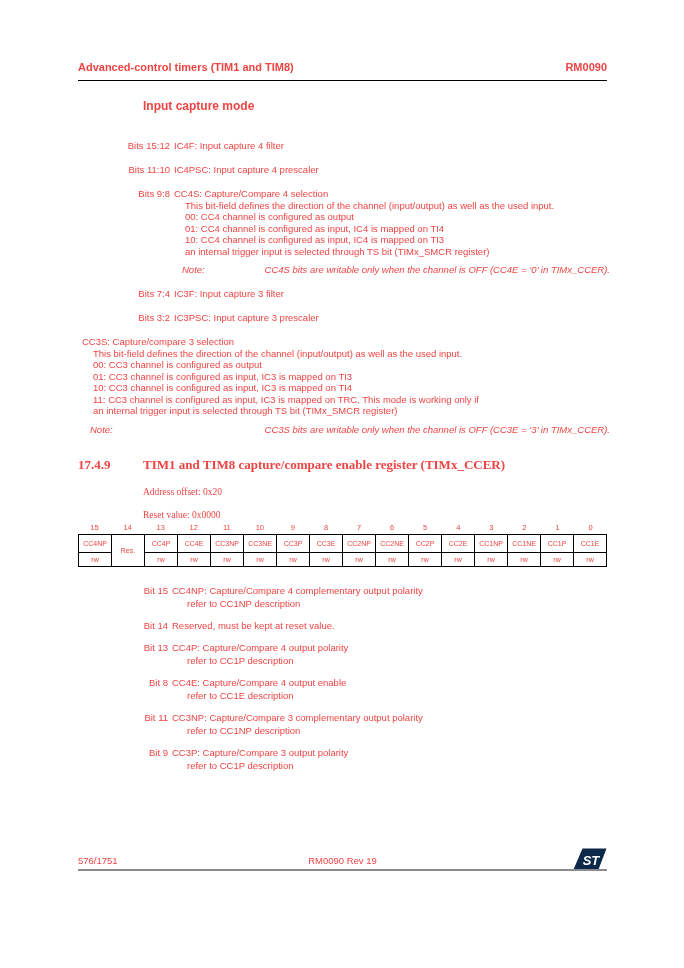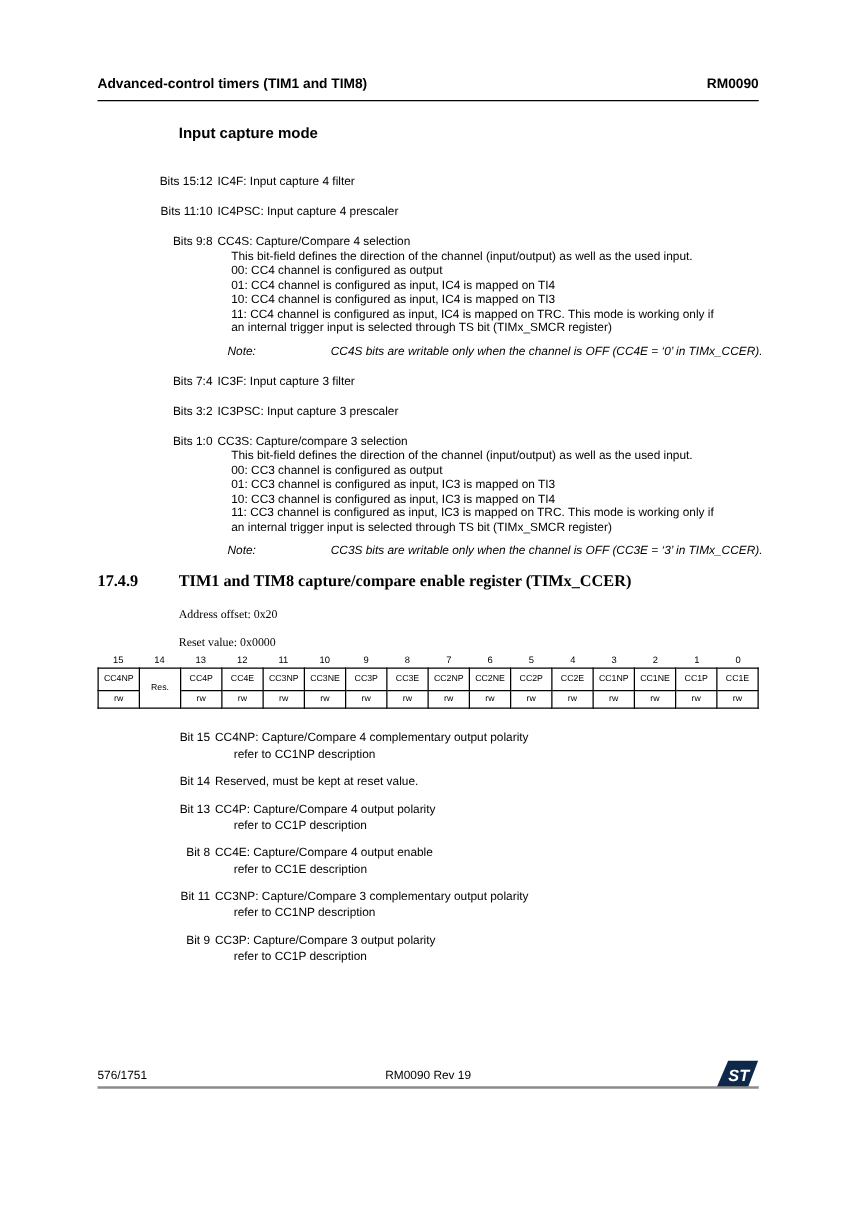--- a/index.html
+++ b/index.html
@@ -1,21 +1,21 @@
 <!DOCTYPE html>
 <html><head>
 <meta charset="utf-8">
 <style>
   html,body { margin:0; padding:0; background:#e8e8e8; }
   .page {
     position:relative;
     width:684px; height:968px;
     background:#ffffff;
     font-family:"Liberation Sans", sans-serif;
-    color:#000000;
+    color:#ef4444;
     overflow:hidden;
     margin:0 auto;
   }
 
   
   .page-header {
     position:absolute; left:78px; right:77px; top:61px;
     display:flex; justify-content:space-between;
     font-size:11px; font-weight:bold;
     padding-bottom:7px;
@@ -108,21 +108,20 @@
       </div>
 
       <div class="entry">
         <span class="entry-label">Bits 9:8</span>
         <div class="entry-body">
           <div><span class="term">CC4S</span><span>: Capture/Compare 4 selection</span></div>
           <div class="sub">This bit-field defines the direction of the channel (input/output) as well as the used input.</div>
           <div class="sub">00: CC4 channel is configured as output</div>
           <div class="sub">01: CC4 channel is configured as input, IC4 is mapped on TI4</div>
           <div class="sub">10: CC4 channel is configured as input, IC4 is mapped on TI3</div>
-          <div class="sub">11: CC4 channel is configured as input, IC4 is mapped on TRC. This mode is working only if</div>
           <div class="sub">an internal trigger input is selected through TS bit (TIMx_SMCR register)</div>
           <div class="note">
             <span class="note-label">Note:</span>
             <span>CC4S bits are writable only when the channel is OFF (CC4E = ‘0’ in TIMx_CCER).</span>
           </div>
         </div>
       </div>
 
       <div class="entry">
         <span class="entry-label">Bits 7:4</span>
@@ -132,21 +131,20 @@
       </div>
 
       <div class="entry">
         <span class="entry-label">Bits 3:2</span>
         <div class="entry-body">
           <div><span class="term">IC3PSC</span><span>: Input capture 3 prescaler</span></div>
         </div>
       </div>
 
       <div class="entry">
-        <span class="entry-label">Bits 1:0</span>
         <div class="entry-body">
           <div><span class="term">CC3S</span><span>: Capture/compare 3 selection</span></div>
           <div class="sub">This bit-field defines the direction of the channel (input/output) as well as the used input.</div>
           <div class="sub">00: CC3 channel is configured as output</div>
           <div class="sub">01: CC3 channel is configured as input, IC3 is mapped on TI3</div>
           <div class="sub">10: CC3 channel is configured as input, IC3 is mapped on TI4</div>
           <div class="sub">11: CC3 channel is configured as input, IC3 is mapped on TRC. This mode is working only if</div>
           <div class="sub">an internal trigger input is selected through TS bit (TIMx_SMCR register)</div>
           <div class="note">
             <span class="note-label">Note:</span>

